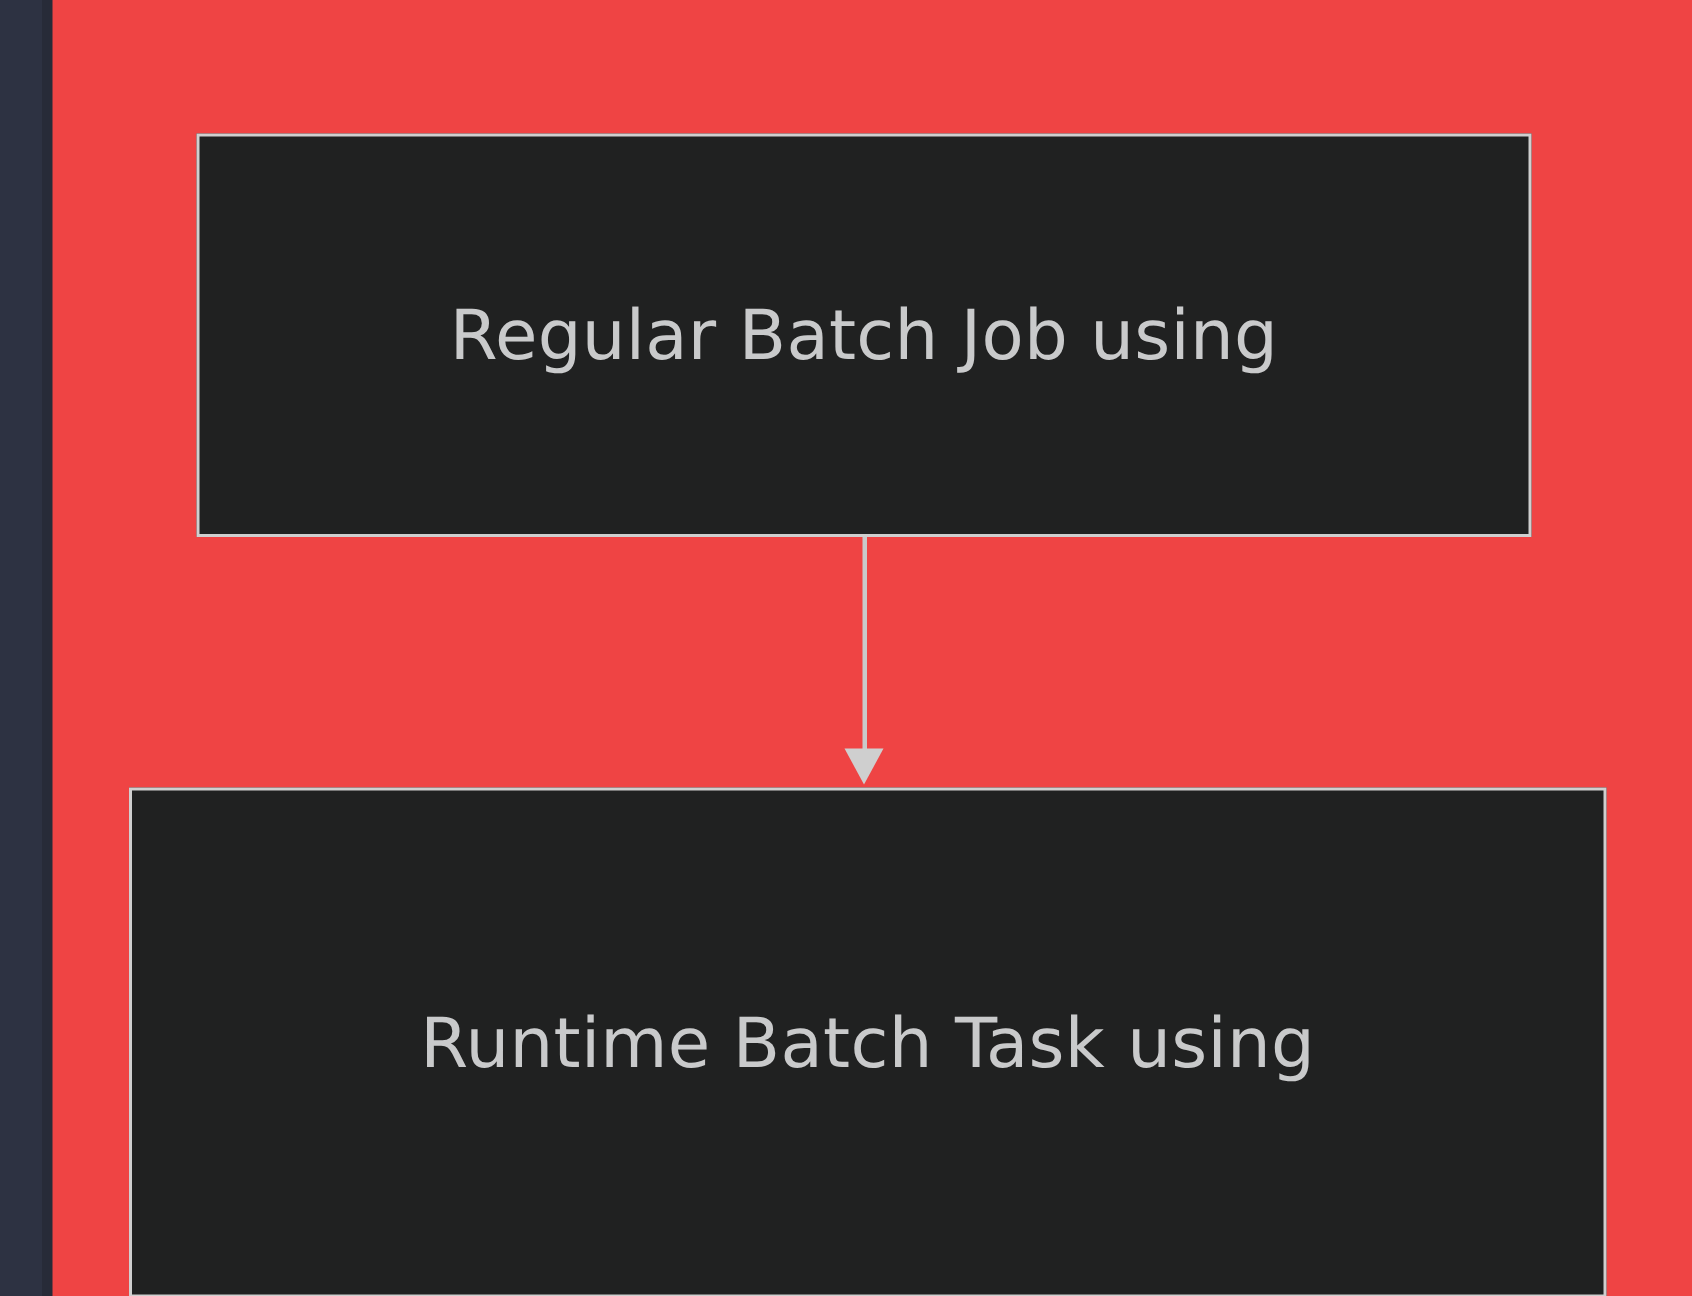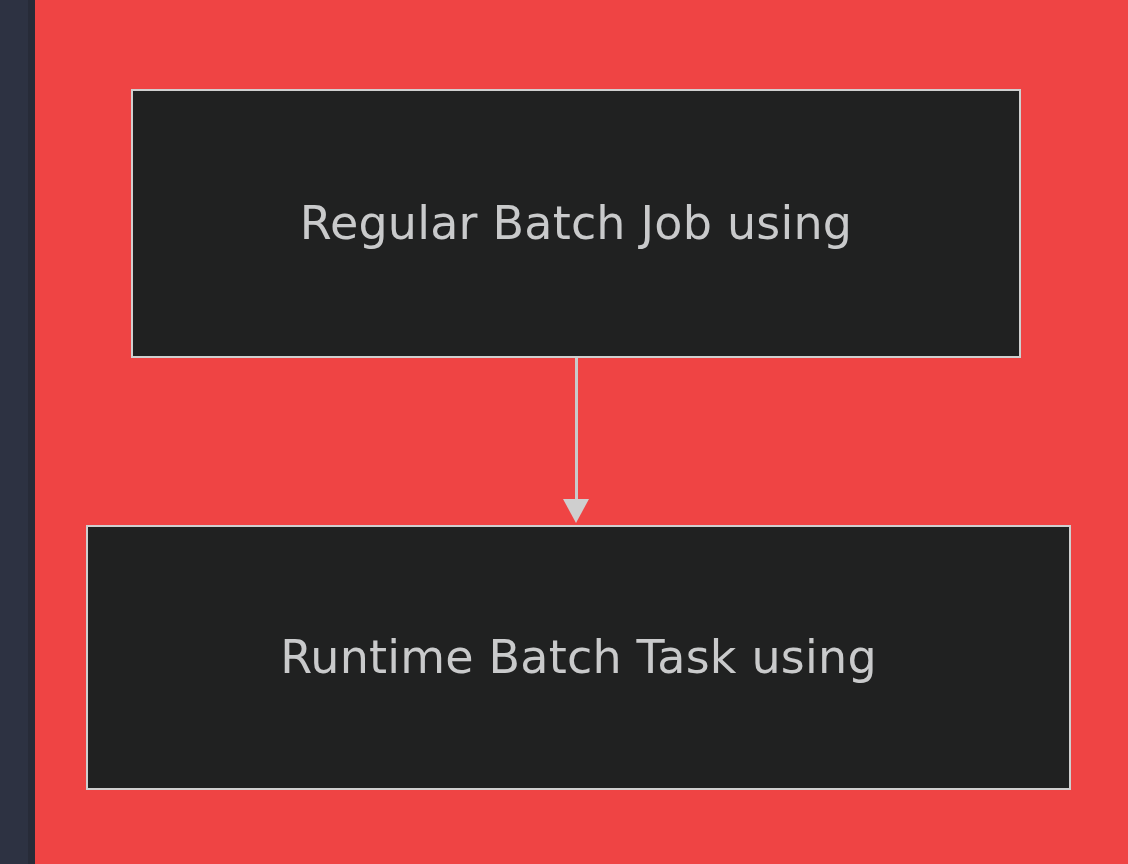--- a/index.html
+++ b/index.html
@@ -57,21 +57,21 @@
     left: 103px;
     top: 89px;
     width: 890px;
     height: 269px;
   }
 
   #node-batch-task {
     left: 58px;
     top: 525px;
     width: 985px;
-    height: 265px;
+    height: 340px;
     gap: 40px;
   }
 
   
   .edge-line {
     position: absolute;
     background: #c9cacb;
   }
 
   #edge-shaft {

